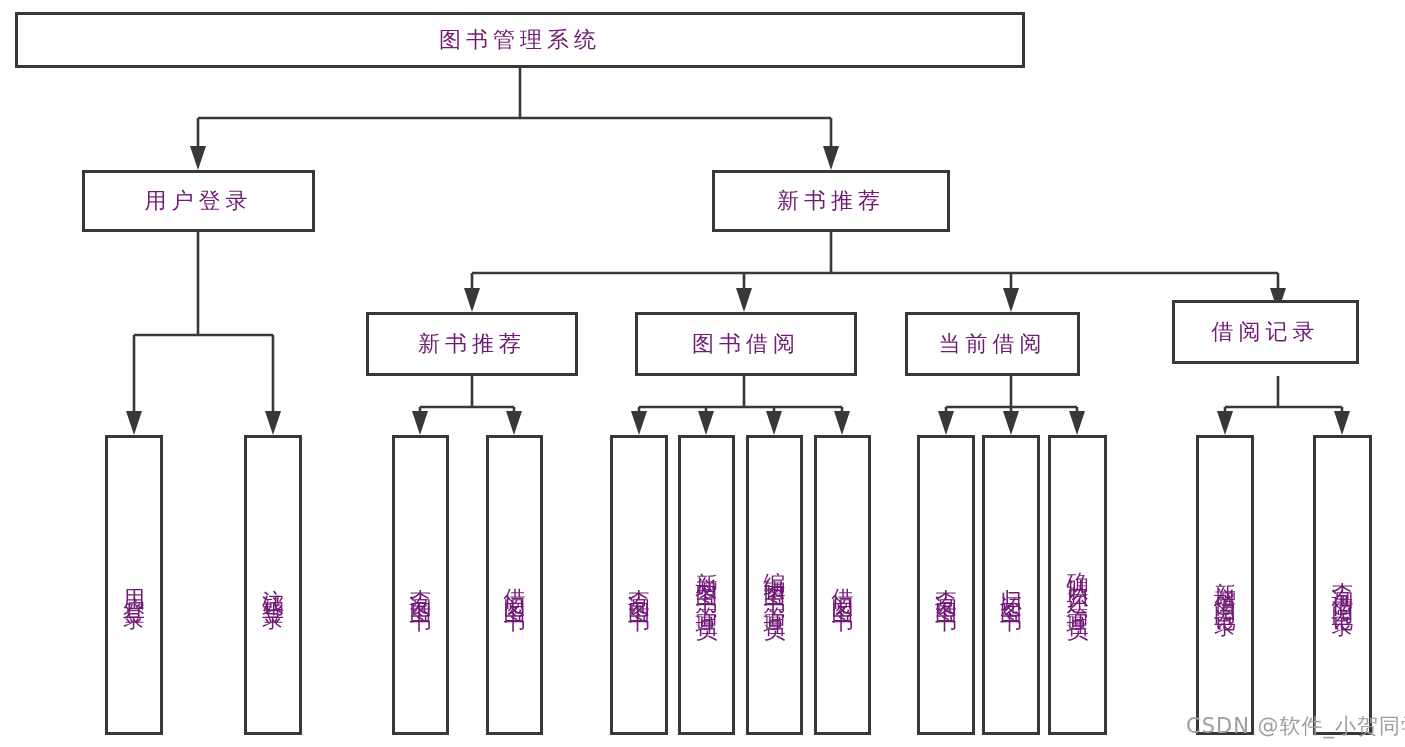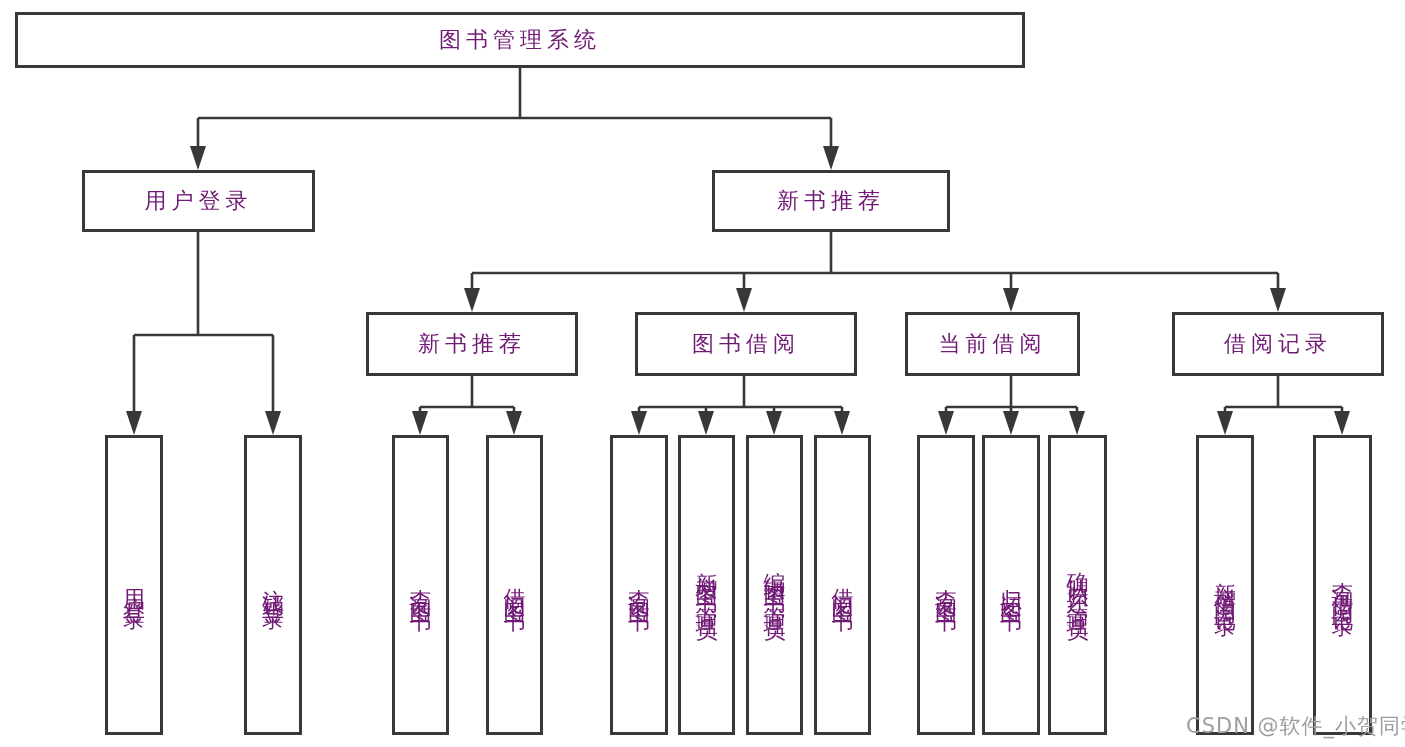--- a/index.html
+++ b/index.html
@@ -106,21 +106,21 @@
 
   <div class="node h" style="left:366px; top:312px; width:212px; height:64px;text-align:center;">
     <span>新书推荐</span>
   </div>
   <div class="node h" style="left:635px; top:312px; width:222px; height:64px;">
     <span>图书借阅</span>
   </div>
   <div class="node h" style="left:905px; top:312px; width:175px; height:64px;">
     <span>当前借阅</span>
   </div>
-  <div class="node h" style="left:1172px; top:312px; width:212px; height:64px;">
+  <div class="node h" style="left:1172px; top:300px; width:187px; height:64px;">
     <span>借阅记录</span>
   </div>
 
   <div class="node v" style="left:105px; top:435px; width:58px; height:300px;">
     <span>用户登录</span>
   </div>
   <div class="node v" style="left:244px; top:435px; width:58px; height:300px;">
     <span>注销登录</span>
   </div>
 

